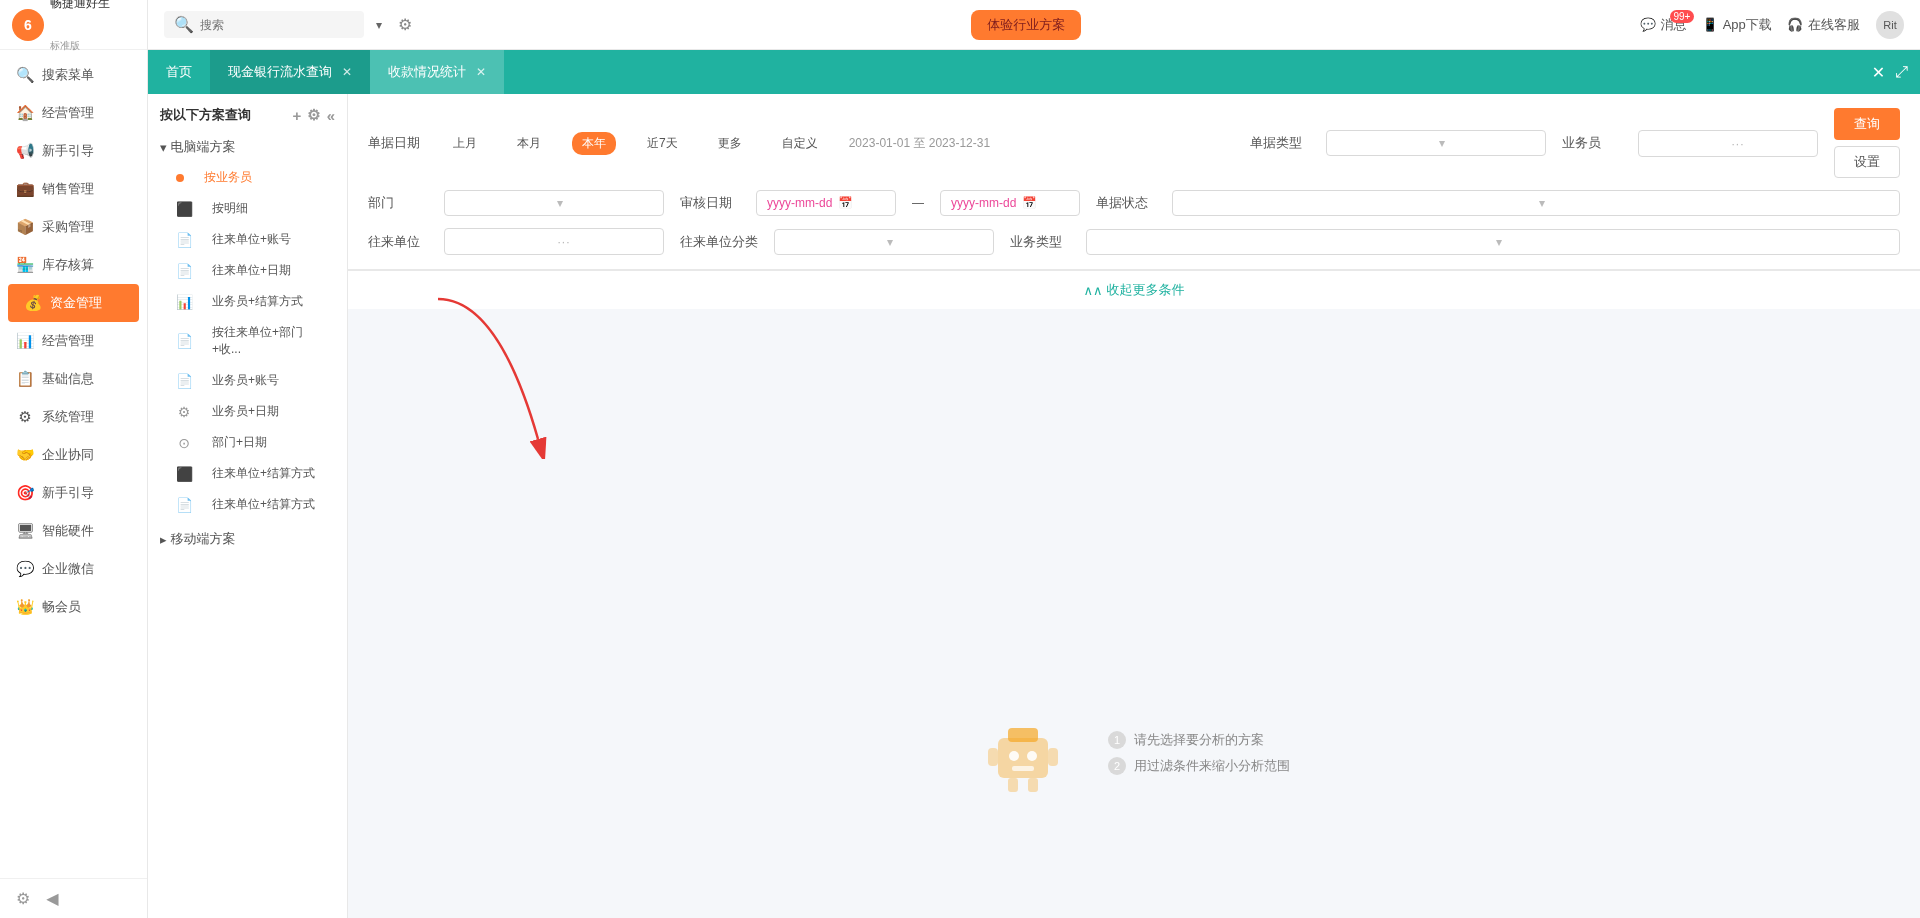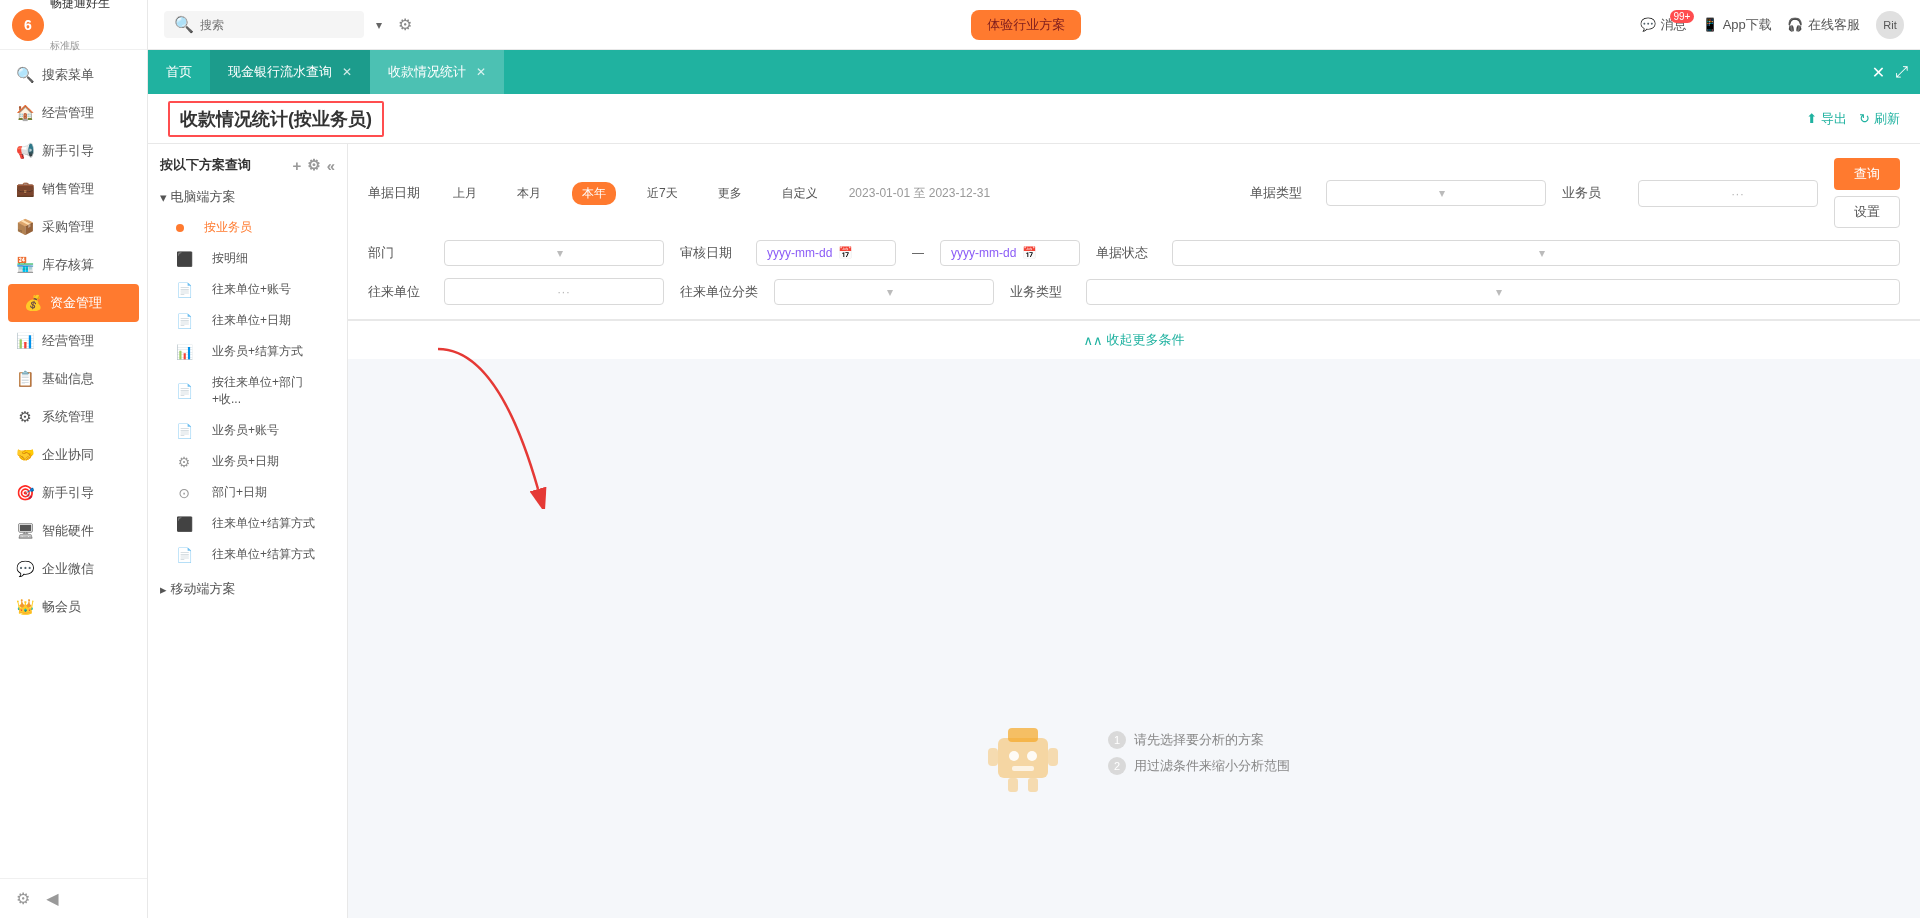--- a/index.html
+++ b/index.html
@@ -222,21 +222,21 @@
     }
     .filter-select span { font-size: 13px; color: #bbb; flex: 1; }
     .filter-select .fs-arrow { color: #bbb; font-size: 12px; }
     .filter-input-date {
       display: flex; align-items: center;
       border: 1px solid #d9d9d9; border-radius: 4px;
       padding: 5px 10px; gap: 6px;
       min-width: 140px; cursor: pointer;
       background: #fff;
     }
-    .filter-input-date span { font-size: 12px; color: #8b5cf6; }
+    .filter-input-date span { font-size: 12px; color: #ec4899; }
     .date-sep { font-size: 12px; color: #555; }
     .dots-btn { color: #aaa; cursor: pointer; font-size: 14px; }
     .btn-query {
       background: #ff7a2f; color: #fff; border: none;
       border-radius: 4px; padding: 7px 20px; font-size: 13px;
       cursor: pointer; white-space: nowrap;
     }
     .btn-settings {
       background: #fff; color: #555; border: 1px solid #d9d9d9;
       border-radius: 4px; padding: 6px 16px; font-size: 13px;
@@ -399,33 +399,20 @@
       <span class="tab-close">✕</span>
     </div>
     <div class="tabbar-right">
       <span class="tab-action-btn">✕</span>
       <span class="tab-action-btn">⤢</span>
     </div>
   </div>
 
   <div class="content">
 
-    <div class="page-header">
-      <div class="page-title">收款情况统计(按业务员)</div>
-      <div class="page-header-right">
-        <div class="btn-export">
-          <span>⬆</span>
-          <span>导出</span>
-        </div>
-        <div class="btn-refresh">
-          <span>↻</span>
-          <span>刷新</span>
-        </div>
-      </div>
-    </div>
 
     <div class="body-area" style="position:relative;">
 
       <div class="left-panel">
         <div class="panel-header">
           <span>按以下方案查询</span>
           <div class="panel-header-icons">
             <span class="ph-icon">+</span>
             <span class="ph-icon">⚙</span>
             <span class="ph-icon">«</span>

